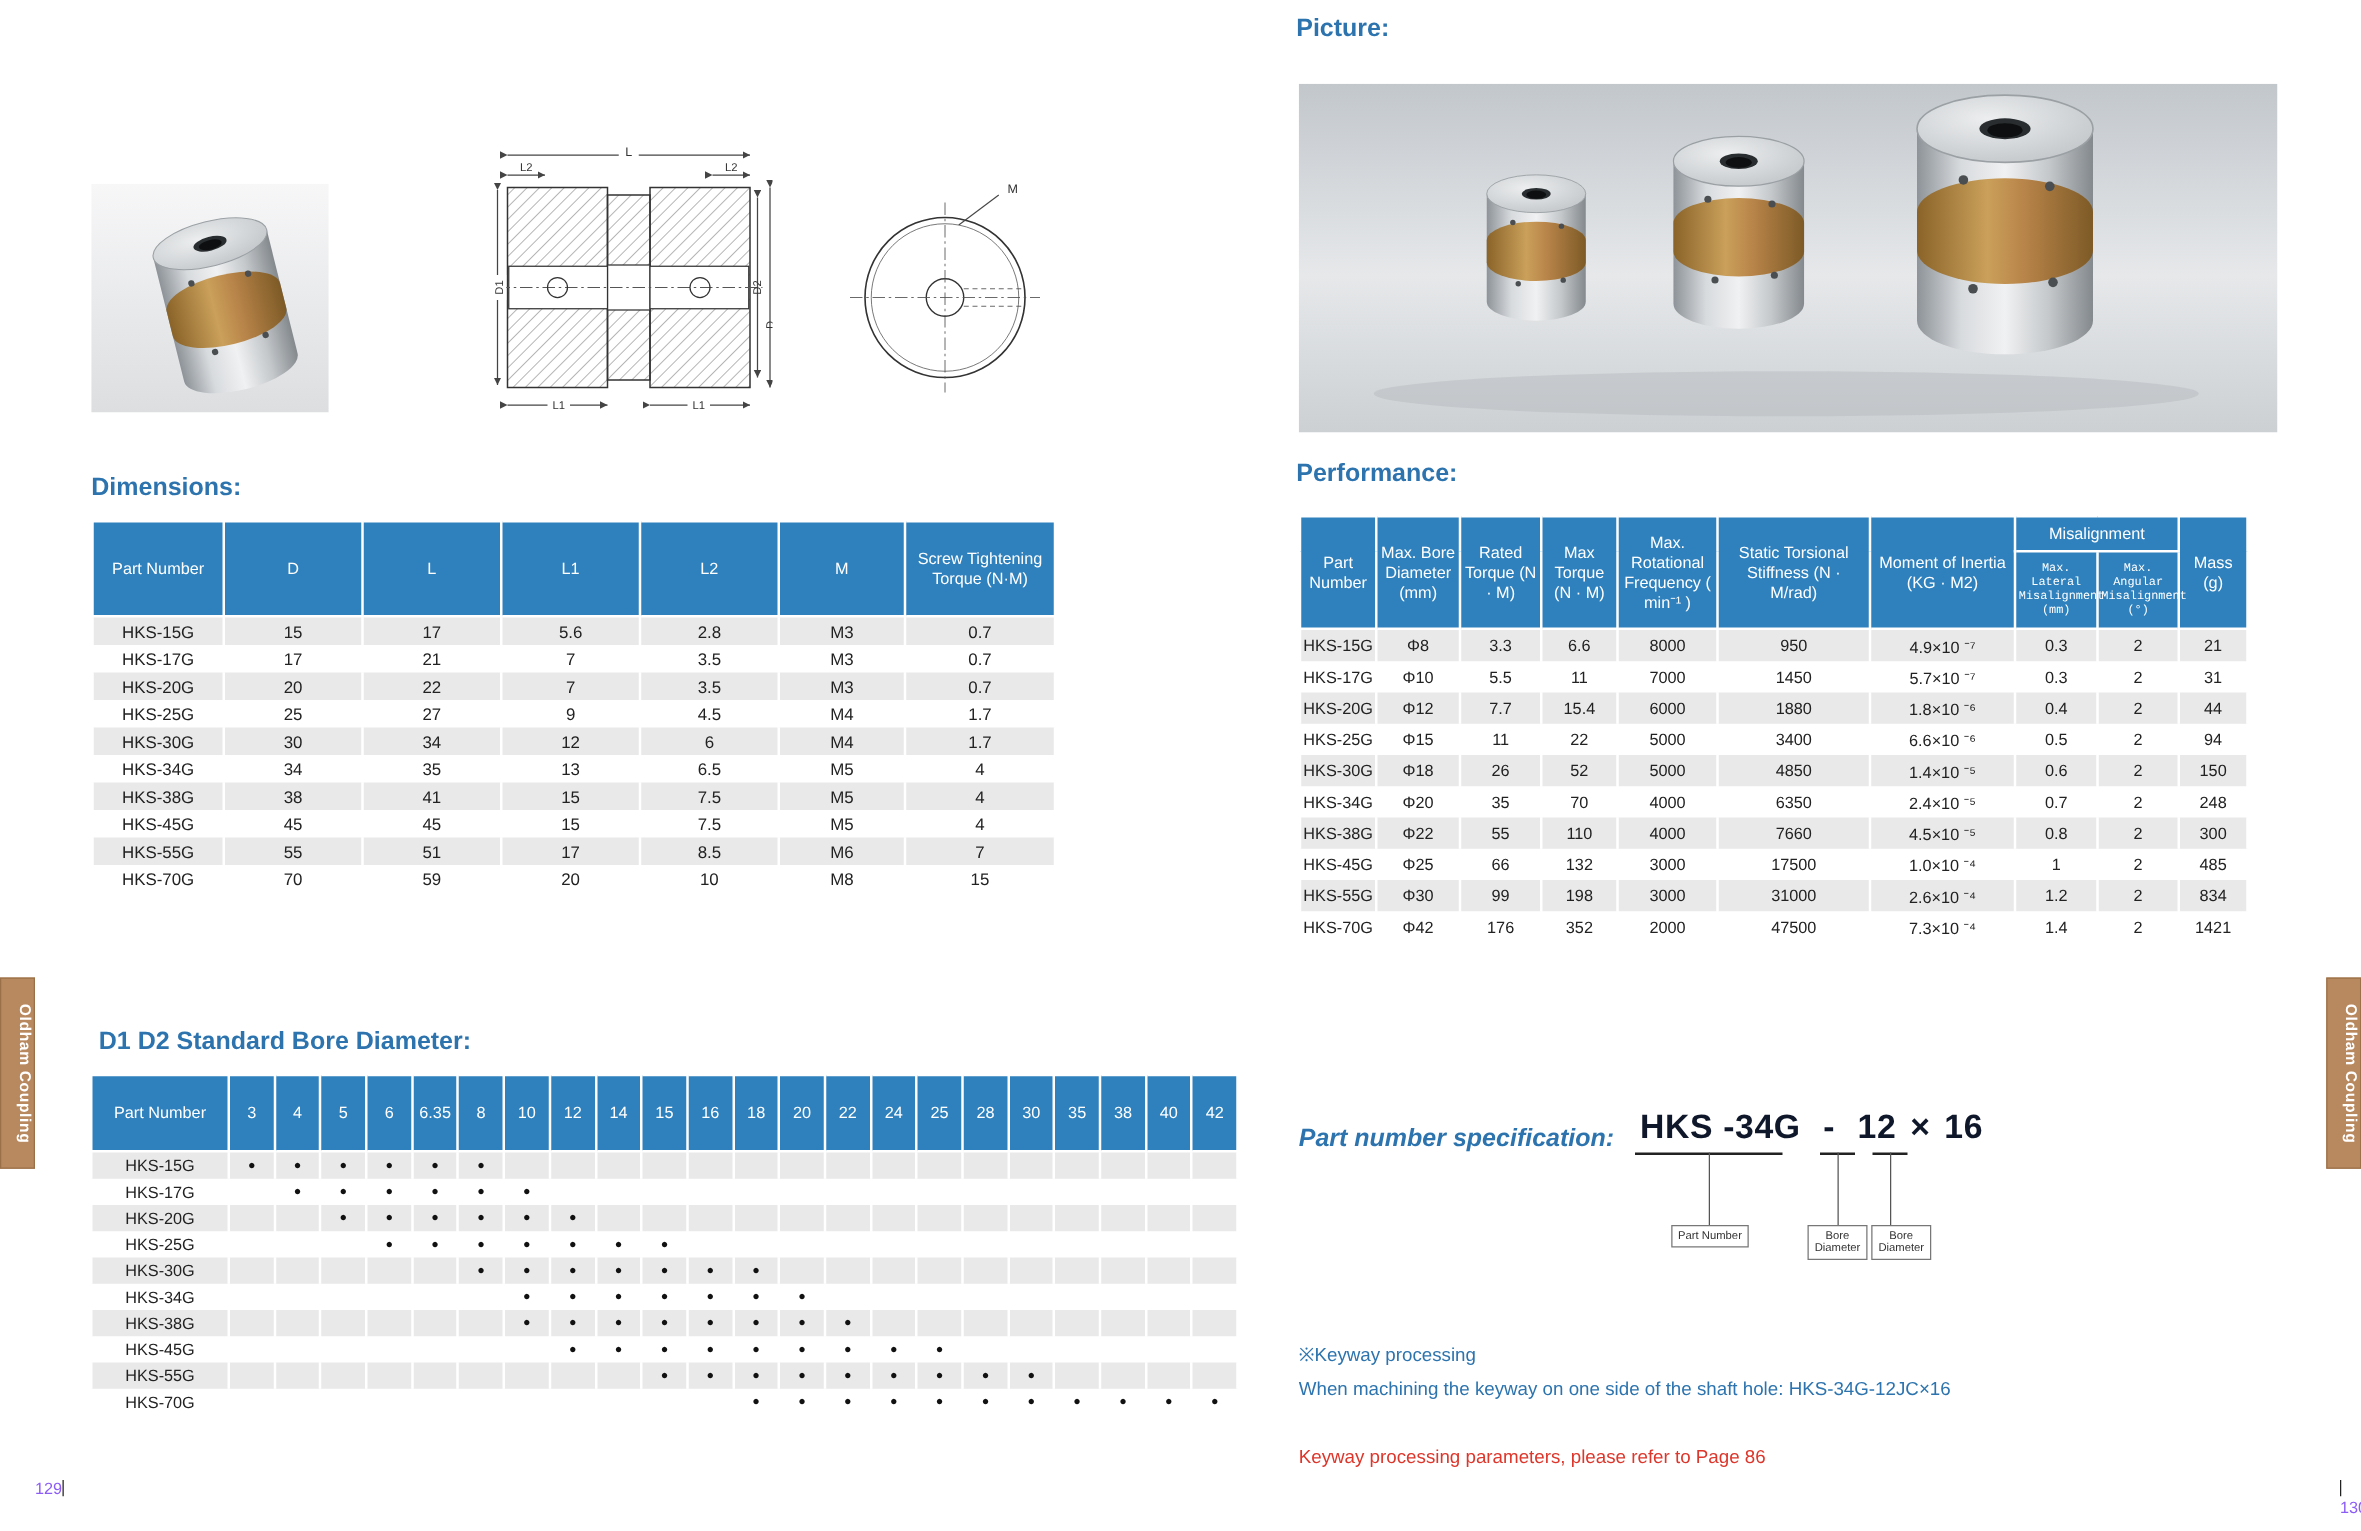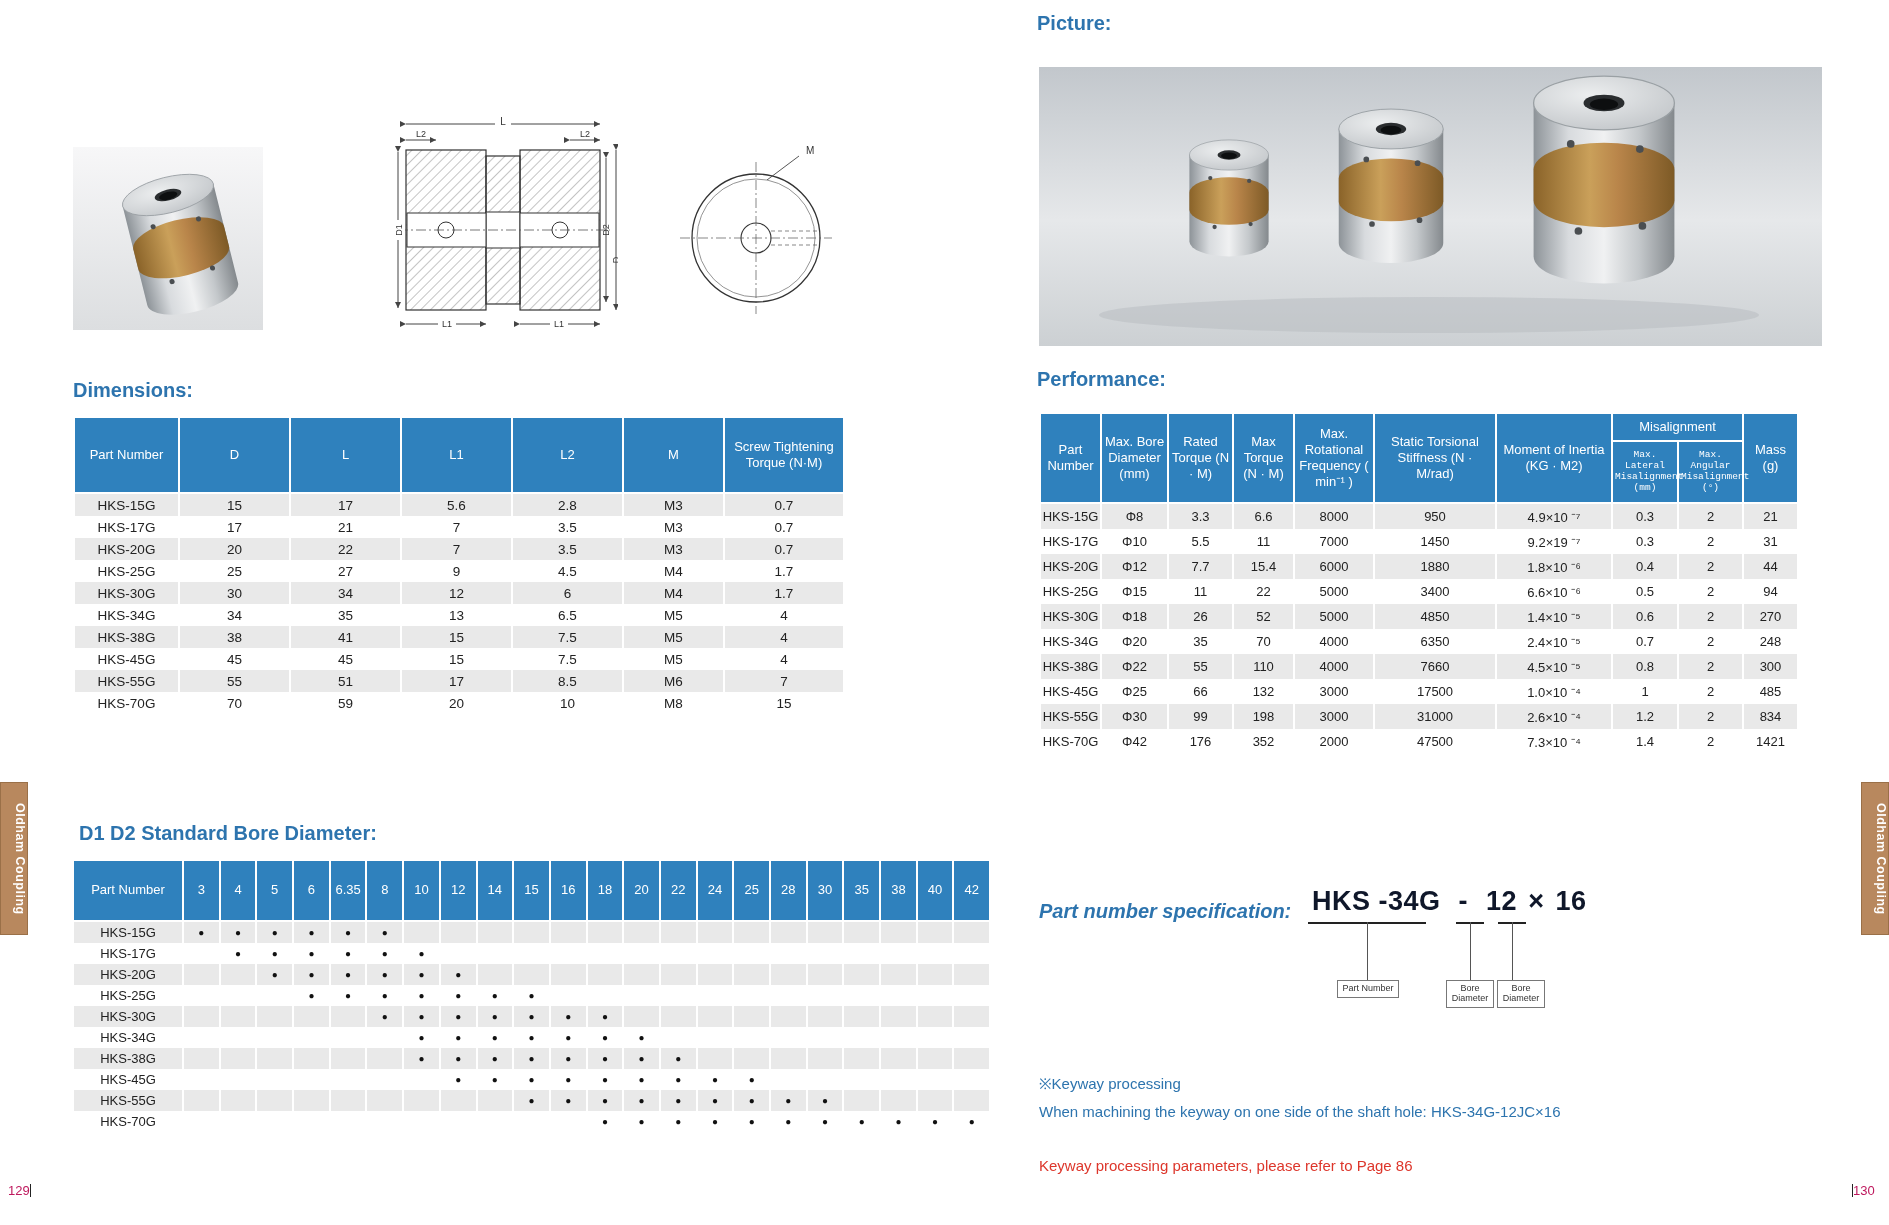--- a/index.html
+++ b/index.html
@@ -58,21 +58,21 @@
   
   .side-tab {
     position:absolute; width:28px; height:153px; background:#b8885e; color:#fff;
     writing-mode:vertical-rl; text-align:center; font-size:12.5px; font-weight:bold;
     letter-spacing:0.5px; border:1px solid #9a7048; box-sizing:border-box;
   }
   #tab-left { left:0; top:782px; }
   #tab-right { left:1861px; top:782px; }
 
   
-  .pageno { position:absolute; font-size:13px; color:#be185d; }
+  .pageno { position:absolute; font-size:13px; color:#8b5cf6;margin-left:20px; }
   .pageno .bar { display:inline-block; width:1px; height:13px; background:#222; vertical-align:-2px; }
 
   svg text { font-family:"Liberation Sans", sans-serif; }
 </style>
 </head>
 <body>
 
 <div id="page">
 
 
@@ -635,21 +635,21 @@
           <td>2</td>
           <td>21</td>
         </tr>
         <tr>
           <td>HKS-17G</td>
           <td>Φ10</td>
           <td>5.5</td>
           <td>11</td>
           <td>7000</td>
           <td>1450</td>
-          <td>9.2×19 ⁻⁷</td>
+          <td>5.7×10 ⁻⁷</td>
           <td>0.3</td>
           <td>2</td>
           <td>31</td>
         </tr>
         <tr>
           <td>HKS-20G</td>
           <td>Φ12</td>
           <td>7.7</td>
           <td>15.4</td>
           <td>6000</td>
@@ -674,21 +674,21 @@
         <tr>
           <td>HKS-30G</td>
           <td>Φ18</td>
           <td>26</td>
           <td>52</td>
           <td>5000</td>
           <td>4850</td>
           <td>1.4×10 ⁻⁵</td>
           <td>0.6</td>
           <td>2</td>
-          <td>270</td>
+          <td>150</td>
         </tr>
         <tr>
           <td>HKS-34G</td>
           <td>Φ20</td>
           <td>35</td>
           <td>70</td>
           <td>4000</td>
           <td>6350</td>
           <td>2.4×10 ⁻⁵</td>
           <td>0.7</td>

